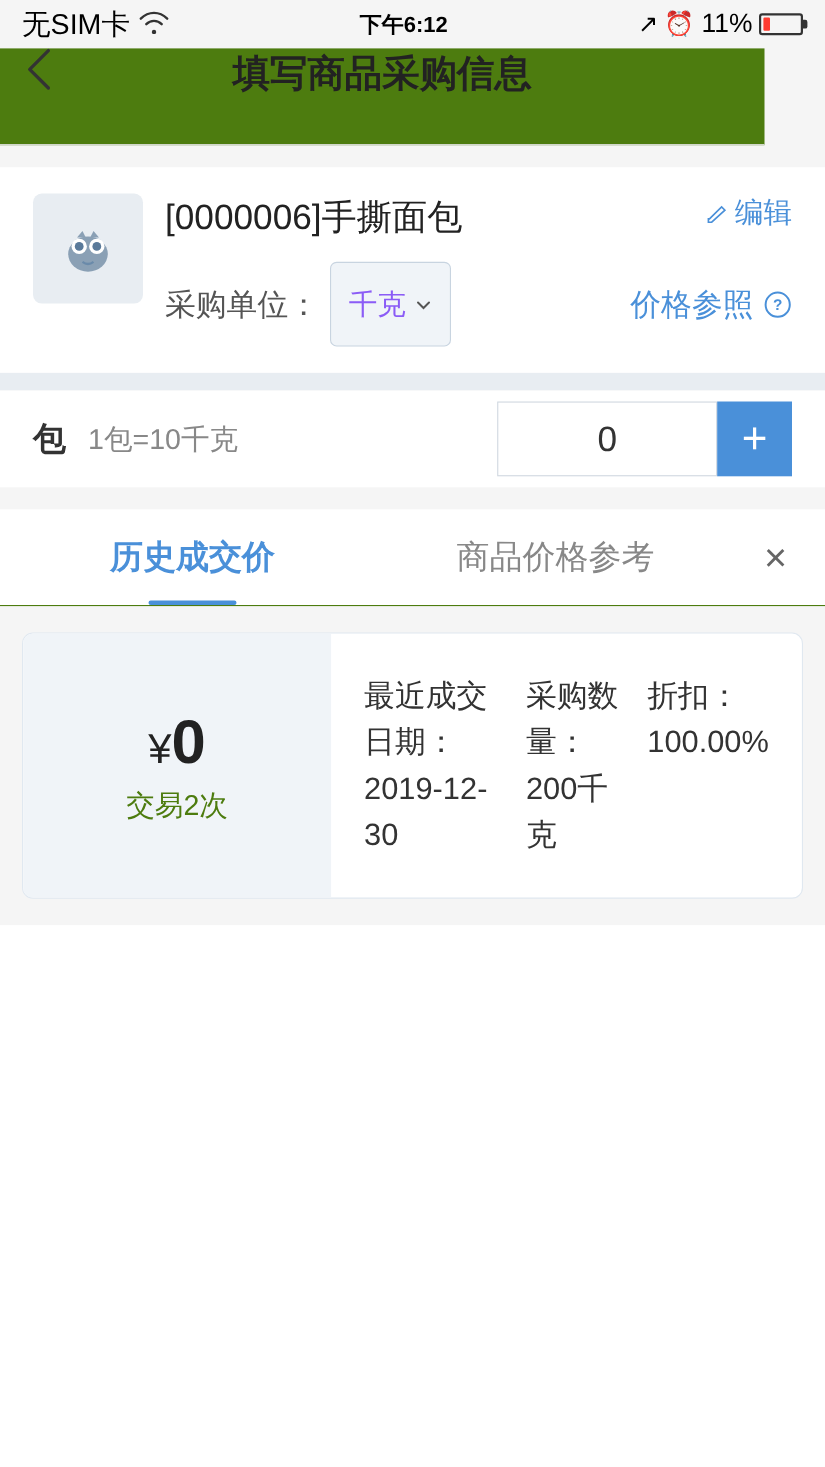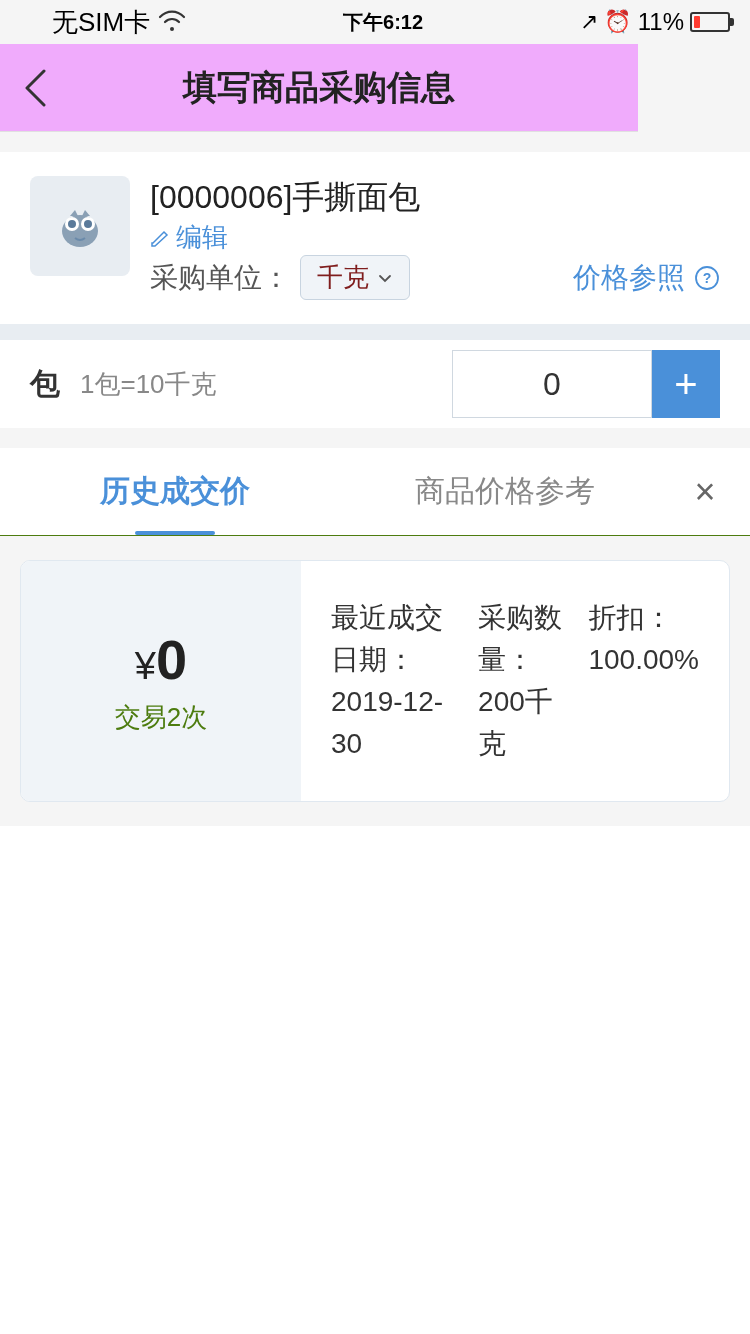--- a/index.html
+++ b/index.html
@@ -17,44 +17,43 @@
       width: 750px;
       height: 44px;
       background: #f5f5f5;
       display: flex;
       align-items: center;
       justify-content: space-between;
       padding: 0 20px;
       font-size: 26px;
       font-weight: 500;
     }
-    .status-left { display: flex; align-items: center; gap: 8px; margin-left: 32px; }
+    .status-left { display: flex; align-items: center; gap: 8px; }
     .status-center { font-size: 20px; font-weight: 600; }
     .status-right { display: flex; align-items: center; gap: 6px; font-size: 24px; }
     .battery-icon {
       display: inline-flex; align-items: center;
       border: 2px solid #333; border-radius: 3px;
       width: 40px; height: 20px; padding: 2px; position: relative;
     }
     .battery-icon::after {
       content: '';
       position: absolute; right: -6px; top: 50%; transform: translateY(-50%);
       width: 4px; height: 8px; background: #333; border-radius: 0 2px 2px 0;
     }
     .battery-fill {
       width: 20%; height: 100%; background: #ff3b30; border-radius: 1px;
     }
 
     
     .nav-bar {
-      width: 638px;
+      width: 695px;
       height: 88px;
-      background: #f0abfc;
-      display: flex;
-      align-items: center;
+      background: #4d7c0f;
+      display: flex;
       justify-content: center;
       border-bottom: 1px solid #e0e0e0;
       position: relative;
     }
     .nav-back {
       position: absolute;
       left: 24px;
       font-size: 36px;
       color: #333;
       cursor: pointer;
@@ -82,21 +81,21 @@
       border-radius: 8px;
       display: flex; align-items: center; justify-content: center;
       flex-shrink: 0;
     }
     .product-image svg { width: 60px; height: 60px; }
     .product-info { flex: 1; }
     .product-header {
       display: flex;
       justify-content: space-between;
       align-items: flex-start;
-      flex-direction: column;
+      margin-bottom: 18px;
     }
     .product-name {
       font-size: 32px;
       color: #222;
       font-weight: 500;
     }
     .edit-btn {
       font-size: 26px;
       color: #4a90d9;
       display: flex; align-items: center; gap: 4px;
@@ -109,23 +108,23 @@
       align-items: center;
     }
     .unit-label {
       font-size: 28px;
       color: #555;
     }
     .unit-selector {
       background: #f0f4f8;
       border: 1px solid #c8d4e0;
       border-radius: 6px;
-      padding: 4px 16px;
+      padding: 20px 16px;
       font-size: 26px;
-      color: #7f1d1d;
+      color: #8b5cf6;
       display: inline-flex; align-items: center; gap: 8px;
       cursor: pointer;
       margin-left: 10px;
       justify-content: flex-end;
     }
     .price-ref {
       font-size: 28px;
       color: #4a90d9;
       display: flex; align-items: center; gap: 9px;
       cursor: pointer;

